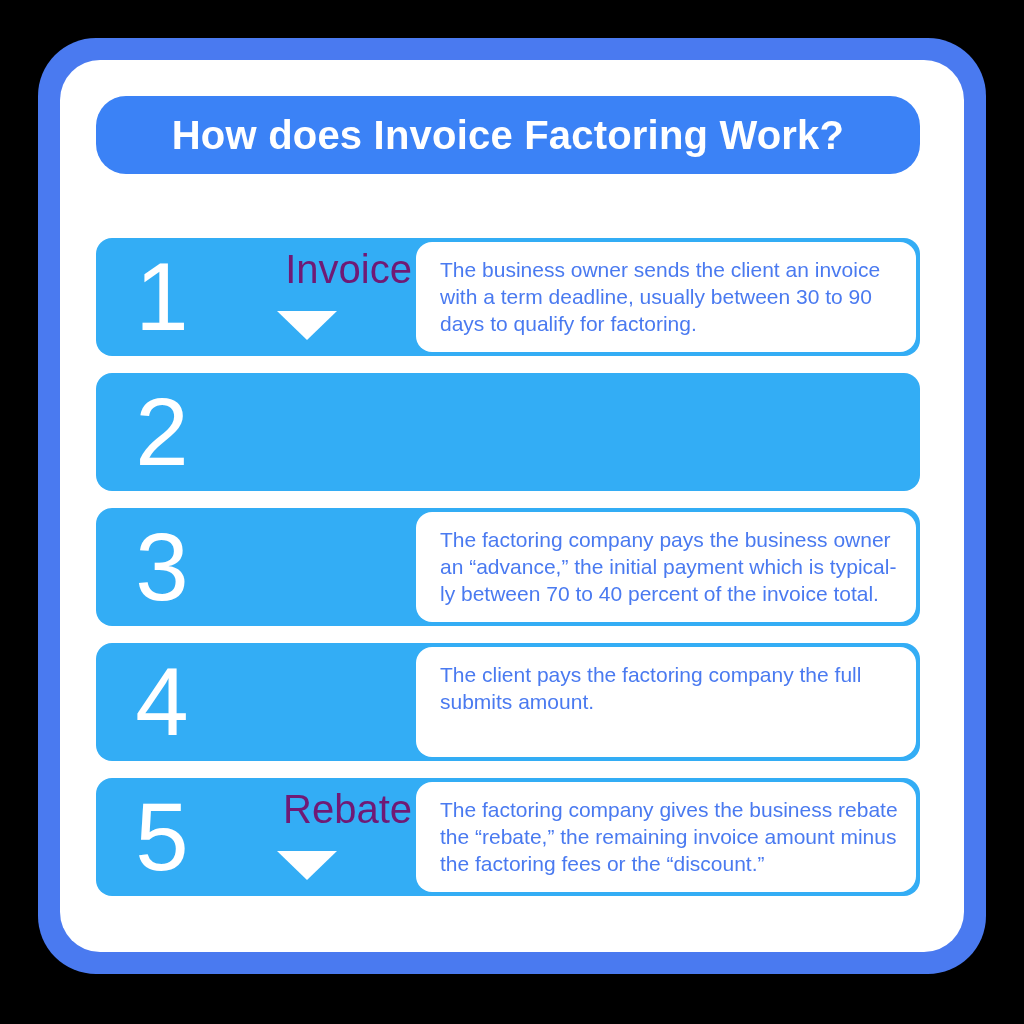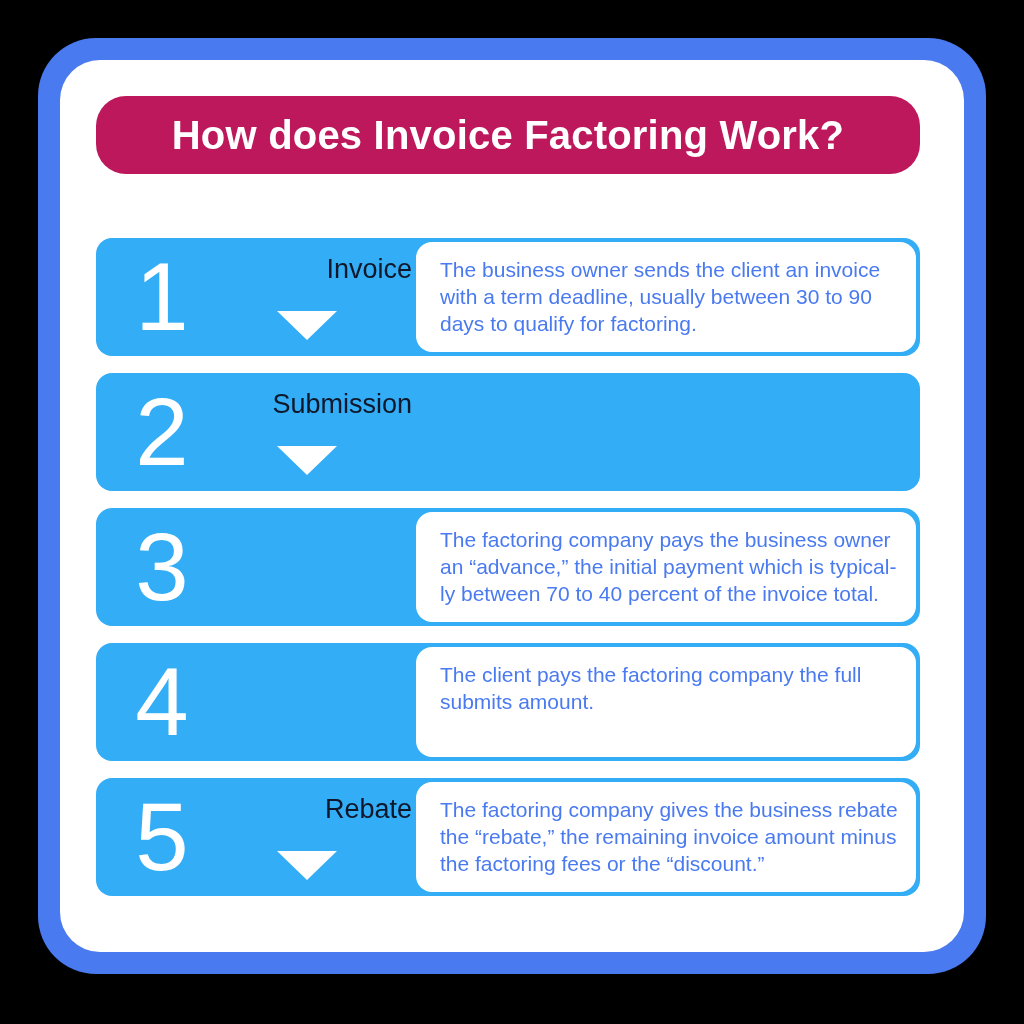--- a/index.html
+++ b/index.html
@@ -46,21 +46,21 @@
     box-sizing: border-box;
   }
 
   
   .title-bar {
     position: absolute;
     left: 36px;
     top: 36px;
     width: 824px;
     height: 78px;
-    background: #be185d;
+    background: #3b82f6;
     border-radius: 30px;
     display: flex;
     align-items: center;
     justify-content: center;
     box-sizing: border-box;
   }
   .title-text {
     color: #ffffff;
     font-size: 40px;
     font-weight: bold;
@@ -108,22 +108,22 @@
     position: absolute;
     left: 104px;
     top: 0;
     width: 214px;
     height: 100%;
   }
   .step-label {
     position: absolute;
     right: 2px;
     top: 8px;
-    color: #0f172a;
-    font-size: 27px;
+    color: #701a75;
+    font-size: 40px;
     line-height: 46px;
     white-space: nowrap;
     text-align: right;
   }
   .step-arrow {
     position: absolute;
     left: 50%;
     bottom: 16px;
     margin-left: -30px;
     width: 0;
@@ -170,24 +170,20 @@
             <div class="step-label">Invoice</div>
             <div class="step-arrow"></div>
           </div>
           <div class="step-desc">
             <div class="step-desc-text">The business owner sends the client an invoice with a term deadline, usually between 30 to 90 days to qualify for factoring.</div>
           </div>
         </div>
 
         <div class="step-row">
           <div class="step-number">2</div>
-          <div class="step-labelcol">
-            <div class="step-label">Submission</div>
-            <div class="step-arrow"></div>
-          </div>
         </div>
 
         <div class="step-row">
           <div class="step-number">3</div>
           <div class="step-desc">
             <div class="step-desc-text">The factoring company pays the business owner an “advance,” the initial payment which is typical­ly between 70 to 40 percent of the invoice total.</div>
           </div>
         </div>
 
         <div class="step-row">

